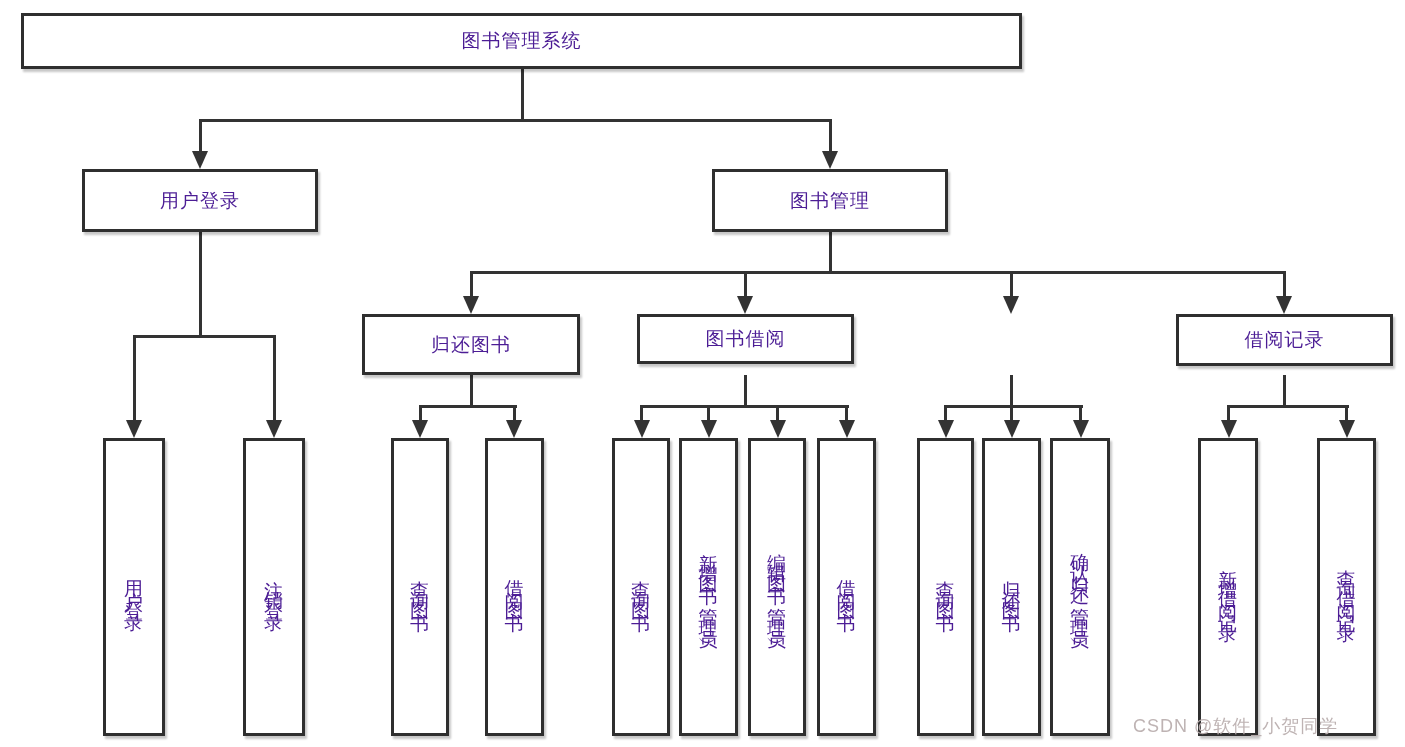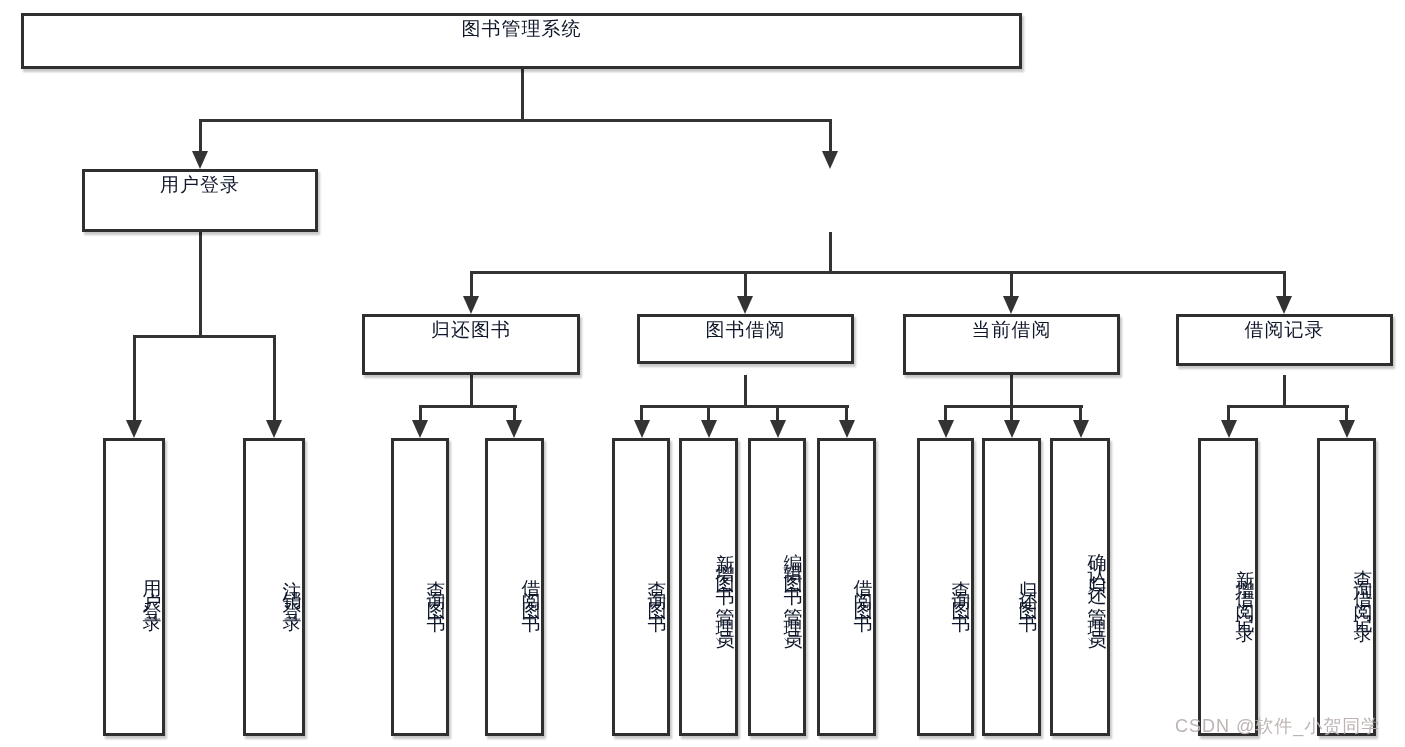--- a/index.html
+++ b/index.html
@@ -10,22 +10,22 @@
     font-family:"Liberation Sans","DejaVu Sans",sans-serif;
     overflow:hidden;
   }
   
   .node{
     position:absolute;
     box-sizing:border-box;
     background:#ffffff;
     border:3px solid #2f2f2f;
     box-shadow:2px 3px 2px rgba(0,0,0,0.22);
-    display:flex;align-items:flex-start;justify-content:center;
-    color:#0f172a;
+    display:flex;align-items:center;justify-content:center;
+    color:#4c1d95;
     z-index:2;
   }
   .node.h{font-size:19px;letter-spacing:1px;white-space:nowrap;}
   .node.v{
     font-size:19px;
     writing-mode:vertical-rl;
     letter-spacing:11px;
     line-height:1;
     text-align:center;
   }
@@ -40,21 +40,20 @@
   }
   
   .watermark{
     position:absolute;
     left:1133px;top:714px;
     font-size:18px;
     color:rgba(186,175,175,0.95);
     letter-spacing:1px;
     white-space:nowrap;
     z-index:10;
-    margin-left:42px;
   }
 </style>
 </head>
 <body>
 
 <div id="canvas">
 
   <div class="node h" style="left:21px;top:13px;width:1001px;height:56px">
     <span>图书管理系统</span>
   </div>
@@ -63,20 +62,23 @@
     <div class="vl" style="left:521px;top:66px;height:55px"></div>
     <div class="hl" style="left:199px;top:119px;width:633px"></div>
     <div class="vl" style="left:199px;top:119px;height:36px"></div>
     <div class="arrow" style="left:192px;top:151px"></div>
     <div class="vl" style="left:829px;top:119px;height:36px"></div>
     <div class="arrow" style="left:822px;top:151px"></div>
   </div>
 
   <div class="node h" style="left:82px;top:169px;width:236px;height:63px">
     <span>用户登录</span>
+  </div>
+  <div class="node h" style="left:712px;top:169px;width:236px;height:63px">
+    <span>图书管理</span>
   </div>
 
   <div>
     <div class="vl" style="left:199px;top:232px;height:106px"></div>
     <div class="hl" style="left:133px;top:335px;width:143px"></div>
     <div class="vl" style="left:133px;top:335px;height:88px"></div>
     <div class="arrow" style="left:126px;top:420px"></div>
     <div class="vl" style="left:273px;top:335px;height:88px"></div>
     <div class="arrow" style="left:266px;top:420px"></div>
   </div>
@@ -92,23 +94,20 @@
     <div class="arrow" style="left:1003px;top:296px"></div>
     <div class="vl" style="left:1283px;top:271px;height:28px"></div>
     <div class="arrow" style="left:1276px;top:296px"></div>
   </div>
 
   <div class="node h" style="left:362px;top:314px;width:218px;height:61px">
     <span>归还图书</span>
   </div>
   <div class="node h" style="left:637px;top:314px;width:217px;height:50px">
     <span>图书借阅</span>
-  </div>
-  <div class="node h" style="left:903px;top:314px;width:217px;height:61px">
-    <span>当前借阅</span>
   </div>
   <div class="node h" style="left:1176px;top:314px;width:217px;height:52px">
     <span>借阅记录</span>
   </div>
 
   <div>
     <div class="vl" style="left:470px;top:375px;height:33px"></div>
     <div class="hl" style="left:419px;top:405px;width:98px"></div>
     <div class="vl" style="left:419px;top:405px;height:18px"></div>
     <div class="arrow" style="left:412px;top:420px"></div>

